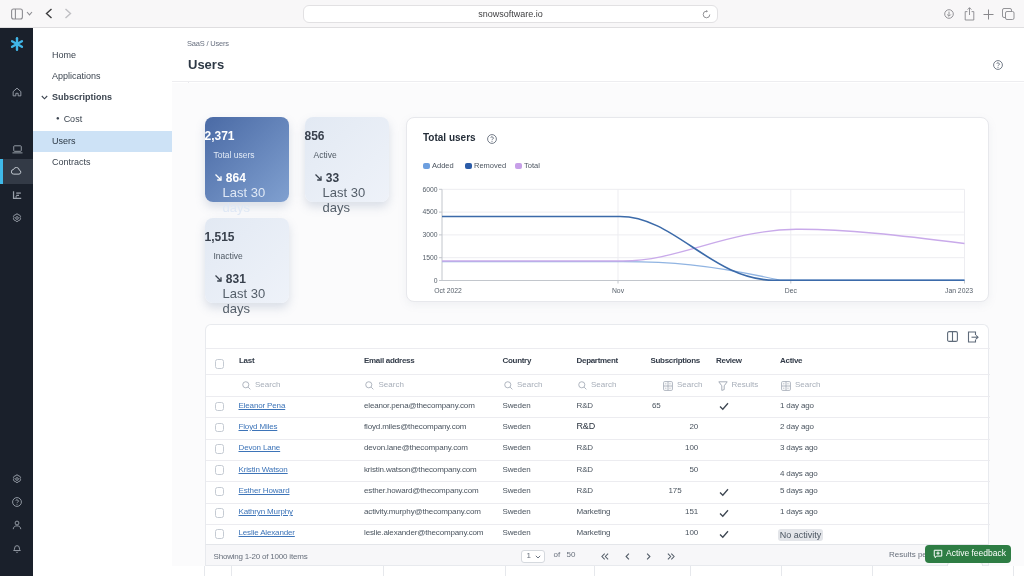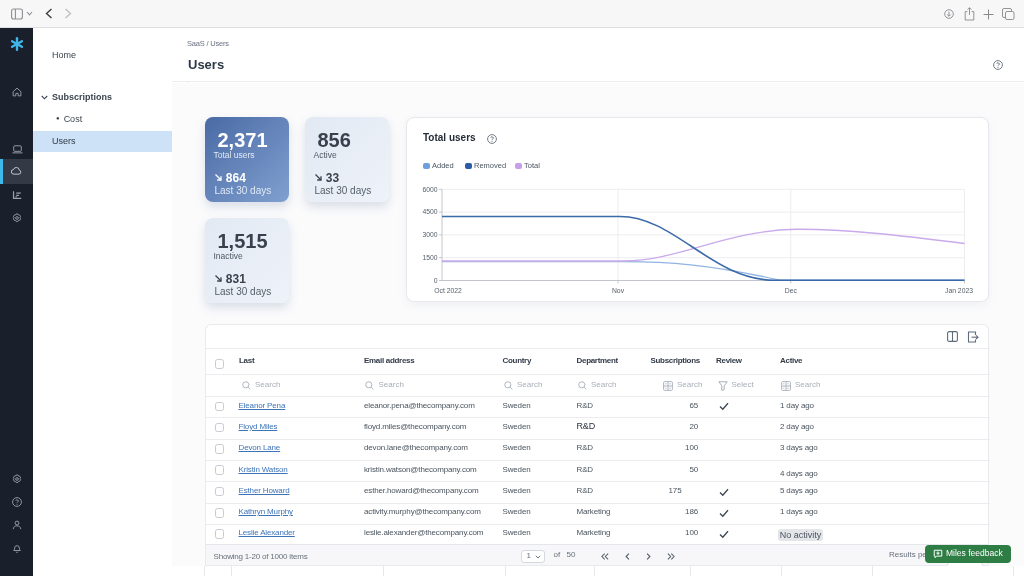--- a/index.html
+++ b/index.html
@@ -27,26 +27,26 @@
   #phead { position:absolute; left:172px; top:28px; width:852px; height:54px; background:#fff; border-bottom:1px solid #ededf0; }
   #crumb { position:absolute; left:15px; top:10.5px; font-size:7.5px; letter-spacing:-0.2px; color:#697180; }
   #ptitle { position:absolute; left:16px; top:29px; font-size:13px; font-weight:bold; color:#2d3845; }
 
   
   #content { position:absolute; left:172px; top:83px; width:852px; height:493px; background:#fbfbfc; }
 
   .scard { position:absolute; width:84px; height:85px; border-radius:8px; box-shadow:0 5px 10px rgba(120,140,170,.25); }
   .scard.blue { background:linear-gradient(135deg,#4a6aa5 0%,#80a0d0 100%); color:#fff; }
   .scard.lite { background:linear-gradient(135deg,#e2e9f3 0%,#eef2f9 100%); color:#39414d; }
-  .scard .big { position:absolute; left:13px; top:11.5px; font-size:20px; font-weight:bold; letter-spacing:0; }
+  .scard .big { position:absolute; left:0; top:11.5px; font-size:12px; font-weight:bold; letter-spacing:0; }
   .scard .lbl { position:absolute; left:9px; top:33px; font-size:8.5px; }
   .scard.blue .lbl { color:#e2eaf6; }
   .scard.lite .lbl { color:#4e5863; }
   .scard .dl  { position:absolute; left:9px; top:54px; font-size:12px; font-weight:bold; }
-  .scard .l30 { position:absolute; left:10px; top:68px; font-size:10px; }
+  .scard .l30 { position:absolute; left:18px; top:68px; font-size:13px; }
   .scard.blue .l30 { color:#dfe8f5; }
   .scard.lite .l30 { color:#545e69; }
 
   #chartpanel { position:absolute; left:234px; top:34px; width:583px; height:185px; background:#fff; border:1px solid #e7e8ec; border-radius:8px; box-shadow:0 3px 8px rgba(140,150,170,.10); }
   #chartpanel h3 { position:absolute; left:16px; top:14px; font-size:10px; font-weight:bold; color:#242d38; }
   .legend { position:absolute; top:43px; font-size:7.5px; color:#4c5560; }
   .legend i { display:inline-block; width:6.5px; height:6.5px; border-radius:2px; margin-right:2.5px; vertical-align:-1px; }
 
   
   #tcard { position:absolute; left:33px; top:241px; width:784px; height:242px; background:#fff; border:1px solid #e8eaee; border-radius:6px 6px 0 0; border-bottom:none; }
@@ -72,20 +72,27 @@
     </svg>
   <svg class="abs" style="left:26px;top:11px" width="7" height="5" viewBox="0 0 7 5" fill="none" stroke="#8d8d92" stroke-width="1.1">
       <polyline points="1,1 3.5,3.8 6,1"></polyline>
     </svg>
   <svg class="abs" style="left:45px;top:8px" width="8" height="11" viewBox="0 0 8 11" fill="none" stroke="#3c3c3e" stroke-width="1.4">
       <polyline points="6.5,1 1.5,5.5 6.5,10"></polyline>
     </svg>
   <svg class="abs" style="left:64px;top:8px" width="8" height="11" viewBox="0 0 8 11" fill="none" stroke="#bfbfc3" stroke-width="1.4">
       <polyline points="1.5,1 6.5,5.5 1.5,10"></polyline>
     </svg>
+  <div id="urlpill">
+    <div class="txt">snowsoftware.io</div>
+    <svg class="abs" style="right:6px;top:4px" width="9" height="9" viewBox="0 0 9 9" fill="none" stroke="#86868a" stroke-width="0.9">
+        <path d="M7.8,4.5 A3.3,3.3 0 1 1 4.5,1.2"></path>
+        <polyline points="4.2,0 6,1.2 4.2,2.4" fill="#86868a" stroke="none"></polyline>
+      </svg>
+  </div>
 
   <svg class="abs" style="left:944px;top:9px" width="10" height="10" viewBox="0 0 10 10" fill="none" stroke="#88888c" stroke-width="0.9">
       <circle cx="5" cy="5" r="4.3"></circle>
       <line x1="5" y1="2.6" x2="5" y2="7"></line>
       <polyline points="3.2,5.5 5,7.3 6.8,5.5"></polyline>
     </svg>
   <svg class="abs" style="left:964px;top:7px" width="11" height="14" viewBox="0 0 11 14" fill="none" stroke="#88888c" stroke-width="0.9">
       <path d="M3.4,4.6 H1.2 V13 H9.8 V4.6 H7.6"></path>
       <line x1="5.5" y1="0.8" x2="5.5" y2="8"></line>
       <polyline points="3.6,2.6 5.5,0.7 7.4,2.6"></polyline>
@@ -149,27 +156,29 @@
       <path d="M1.5,11 c0,-2.6 2,-4 4.5,-4 s4.5,1.4 4.5,4"></path>
     </svg>
   <svg class="dico" style="left:11.5px;top:515px" width="10" height="10" viewBox="0 0 12 12" fill="none" stroke="#9aa1ab" stroke-width="1.1">
       <path d="M2,9 h8 c-0.8,-0.8 -1.2,-1.5 -1.2,-3 a2.8,2.8 0 0 0 -5.6,0 c0,1.5 -0.4,2.2 -1.2,3 z"></path>
       <path d="M4.9,10.6 a1.2,1.2 0 0 0 2.2,0"></path>
     </svg>
 </div>
 
 <div id="sidenav">
   <div class="item" style="top:17px">Home</div>
+  <div class="item" style="top:38px">Applications</div>
   <div class="item" style="top:59px;font-weight:bold;padding-left:19px">
     <svg class="abs" style="left:8px;top:8px" width="7" height="5" viewBox="0 0 7 5" fill="none" stroke="#3c4550" stroke-width="1.1">
         <polyline points="0.8,1 3.5,3.8 6.2,1"></polyline>
       </svg>
     Subscriptions</div>
   <div class="item" style="top:80px;padding-left:23px"><span style="font-size:6px;vertical-align:1.5px;margin-right:4px">●</span>Cost</div>
   <div class="item sel" style="top:102.5px">Users</div>
+  <div class="item" style="top:123.5px">Contracts</div>
 </div>
 
 <div id="phead">
   <div id="crumb">SaaS&nbsp;/&nbsp;Users</div>
   <div id="ptitle">Users</div>
   <svg class="abs" style="left:821px;top:32px" width="10" height="10" viewBox="0 0 12 12" fill="none" stroke="#5a6472" stroke-width="1">
       <circle cx="6" cy="6" r="5.3"></circle>
       <path d="M4.6,4.6 a1.5,1.5 0 1 1 2.2,1.6 c-0.5,0.3 -0.8,0.6 -0.8,1.1"></path>
       <circle cx="6" cy="8.7" r="0.7" fill="#5a6472" stroke="none"></circle>
     </svg>
@@ -307,39 +316,39 @@
         <line x1="5" y1="0.6" x2="5" y2="9.4"></line>
         <line x1="2.2" y1="2.8" x2="3.4" y2="2.8"></line>
         <line x1="6.4" y1="2.8" x2="7.6" y2="2.8"></line>
         <line x1="2.2" y1="7.2" x2="3.4" y2="7.2"></line>
         <line x1="6.4" y1="7.2" x2="7.6" y2="7.2"></line>
       </svg>
     <div class="ftxt" style="left:471px;top:55px">Search</div>
     <svg class="abs" style="left:512px;top:55.5px" width="10" height="10" viewBox="0 0 10 10" fill="none" stroke="#a7aeb9" stroke-width="1">
         <path d="M0.8,0.8 H9.2 L6.2,4.8 V8.6 L3.8,9.4 V4.8 Z"></path>
       </svg>
-    <div class="ftxt" style="left:525.5px;top:55px">Select</div>
+    <div class="ftxt" style="left:525.5px;top:55px">Results</div>
     <svg class="abs" style="left:575px;top:55.5px" width="10" height="10" viewBox="0 0 10 10" fill="none" stroke="#a7aeb9" stroke-width="0.9">
         <rect x="0.6" y="0.6" width="8.8" height="8.8" rx="1"></rect>
         <line x1="0.6" y1="5" x2="9.4" y2="5"></line>
         <line x1="5" y1="0.6" x2="5" y2="9.4"></line>
         <line x1="2.2" y1="2.8" x2="3.4" y2="2.8"></line>
         <line x1="6.4" y1="2.8" x2="7.6" y2="2.8"></line>
         <line x1="2.2" y1="7.2" x2="3.4" y2="7.2"></line>
         <line x1="6.4" y1="7.2" x2="7.6" y2="7.2"></line>
       </svg>
     <div class="ftxt" style="left:589px;top:55px">Search</div>
     <div class="hline" style="top:71px"></div>
 
     <div class="cbox" style="top:76.5px"></div>
     <div class="tlink" style="left:32.5px;top:75.5px">Eleanor Pena</div>
     <div class="td" style="left:158px;top:75.5px">eleanor.pena@thecompany.com</div>
     <div class="td" style="left:296.5px;top:75.5px">Sweden</div>
     <div class="td" style="left:370.5px;top:75.5px">R&amp;D</div>
-    <div class="td" style="left:446px;top:75.5px;width:46px;text-align:right">65</div>
+    <div class="td" style="left:446px;top:75.5px;width:46px;">65</div>
     <svg class="abs" style="left:513px;top:77.2px" width="10" height="9" viewBox="0 0 10 9" fill="none" stroke="#3e4752" stroke-width="1.3">
         <polyline points="1,4.5 3.8,7.3 9,1.3"></polyline>
       </svg>
     <div class="td" style="left:574px;top:75.5px">1 day ago</div>
     <div class="hline" style="top:92.4px"></div>
     <div class="cbox" style="top:97.8px"></div>
     <div class="tlink" style="left:32.5px;top:96.8px">Floyd Miles</div>
     <div class="td" style="left:158px;top:96.8px">floyd.miles@thecompany.com</div>
     <div class="td" style="left:296.5px;top:96.8px">Sweden</div>
     <div class="td" style="left:370.5px;top:96.3px;font-size:9px;color:#2b3440">R&amp;D</div>
@@ -371,21 +380,21 @@
     <svg class="abs" style="left:513px;top:162.5px" width="10" height="9" viewBox="0 0 10 9" fill="none" stroke="#3e4752" stroke-width="1.3">
         <polyline points="1,4.5 3.8,7.3 9,1.3"></polyline>
       </svg>
     <div class="td" style="left:574px;top:160.8px">5 days ago</div>
     <div class="hline" style="top:177.6px"></div>
     <div class="cbox" style="top:183.0px"></div>
     <div class="tlink" style="left:32.5px;top:182px">Kathryn Murphy</div>
     <div class="td" style="left:158px;top:182.1px">activity.murphy@thecompany.com</div>
     <div class="td" style="left:296.5px;top:182.1px">Sweden</div>
     <div class="td" style="left:370.5px;top:182.1px">Marketing</div>
-    <div class="td" style="left:446px;top:182.1px;width:46px;text-align:right">186</div>
+    <div class="td" style="left:446px;top:182.1px;width:46px;text-align:right">151</div>
     <svg class="abs" style="left:513px;top:183.8px" width="10" height="9" viewBox="0 0 10 9" fill="none" stroke="#3e4752" stroke-width="1.3">
         <polyline points="1,4.5 3.8,7.3 9,1.3"></polyline>
       </svg>
     <div class="td" style="left:574px;top:182.1px">1 days ago</div>
     <div class="hline" style="top:198.9px"></div>
     <div class="cbox" style="top:204.3px"></div>
     <div class="tlink" style="left:32.5px;top:203.4px">Leslie Alexander</div>
     <div class="td" style="left:158px;top:203.4px">leslie.alexander@thecompany.com</div>
     <div class="td" style="left:296.5px;top:203.4px">Sweden</div>
     <div class="td" style="left:370.5px;top:203.4px">Marketing</div>
@@ -424,21 +433,21 @@
   </div>
 </div>
 
 <div class="abs" style="left:947px;top:562px;width:36px;height:14px;background:#fff;border:1px solid #e2e4e8;border-radius:3px"></div>
 <div id="feedback">
   <svg class="abs" style="left:8px;top:4px" width="10" height="10" viewBox="0 0 12 12" fill="none" stroke="#fff" stroke-width="1.2">
       <path d="M1.5,1.5 H10.5 V8.5 H4.5 L2.5,10.3 V8.5 H1.5 Z"></path>
       <line x1="4" y1="5" x2="8" y2="5"></line>
       <line x1="6" y1="3" x2="6" y2="7"></line>
     </svg>
-  <span style="position:absolute;left:21px;white-space:nowrap">Miles feedback</span>
+  <span style="position:absolute;left:21px;white-space:nowrap">Active feedback</span>
 </div>
 
 <div id="bstrip">
   <div class="vline" style="left:32px"></div>
   <div class="vline" style="left:59px"></div>
   <div class="vline" style="left:211px"></div>
   <div class="vline" style="left:333px"></div>
   <div class="vline" style="left:422px"></div>
   <div class="vline" style="left:518px"></div>
   <div class="vline" style="left:609px"></div>

